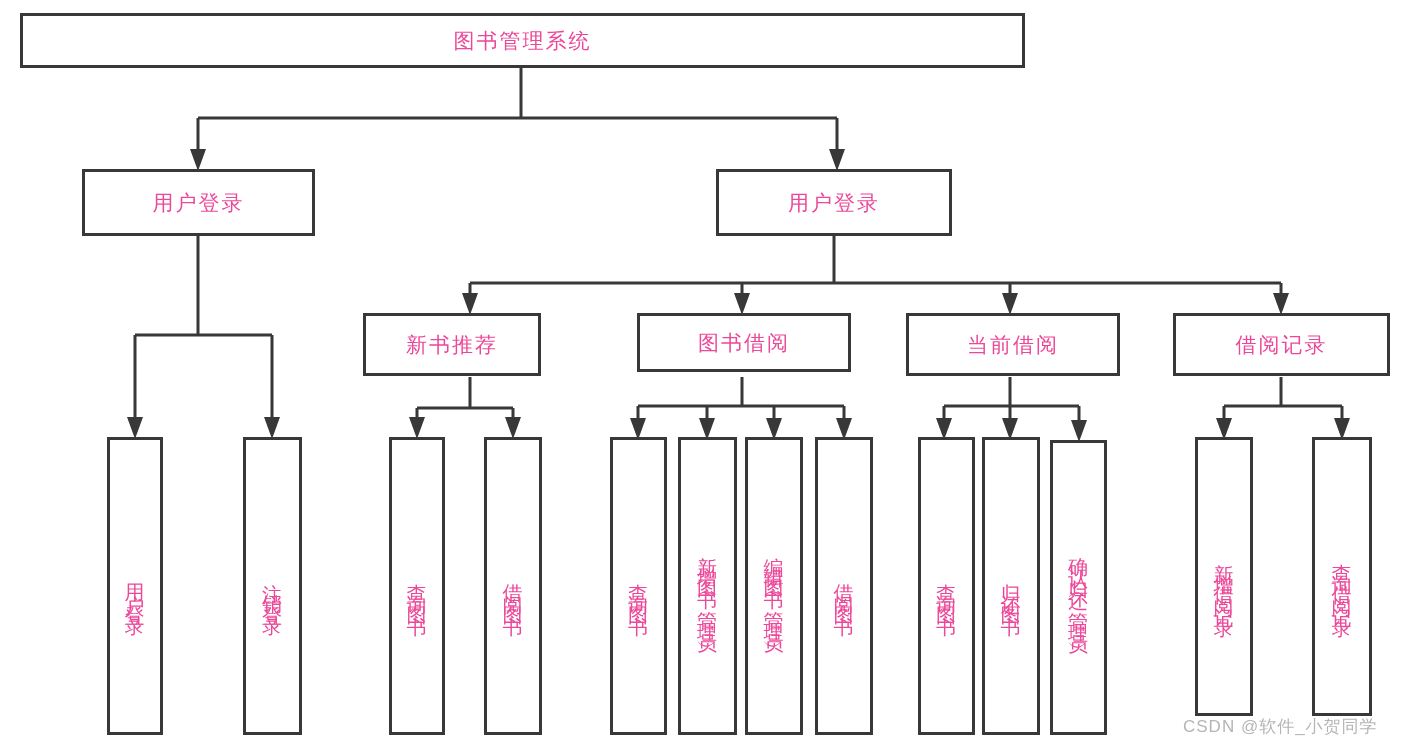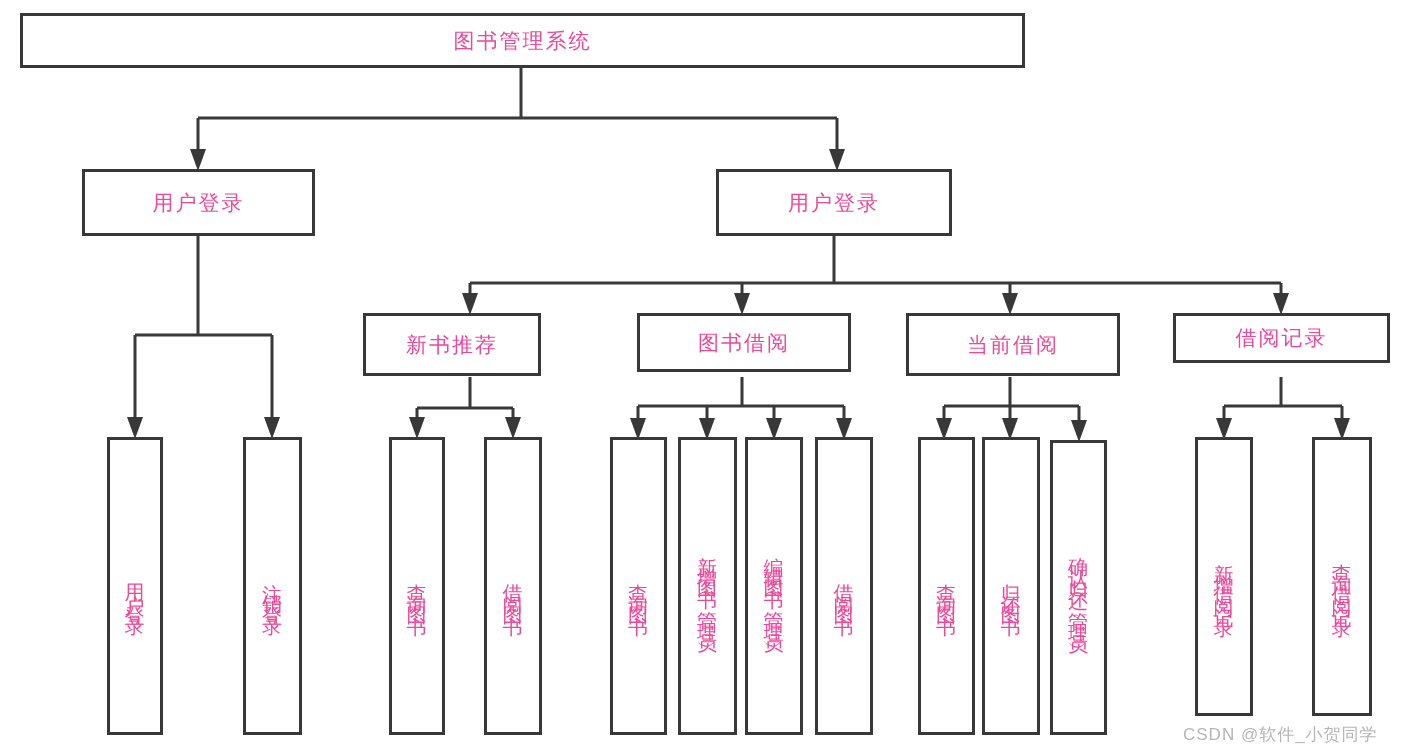--- a/index.html
+++ b/index.html
@@ -47,21 +47,21 @@
 
   
   .n-root        { left: 20px;   top: 13px;  width: 1005px; height: 55px; }
   
   .n-user-login  { left: 82px;   top: 169px; width: 233px;  height: 67px; }
   .n-book-mgmt   { left: 716px;  top: 169px; width: 236px;  height: 67px; }
   
   .n-new-book    { left: 363px;  top: 313px; width: 178px;  height: 63px; }
   .n-borrowing   { left: 637px;  top: 313px; width: 214px;  height: 59px; }
   .n-current     { left: 906px;  top: 313px; width: 214px;  height: 63px; }
-  .n-record      { left: 1173px; top: 313px; width: 217px;  height: 50px; }
+  .n-record      { left: 1173px; top: 313px; width: 217px;  height: 63px; }
   
   .l-user-login  { left: 107px;  top: 437px; width: 56px; height: 298px; }
   .l-logout      { left: 243px;  top: 437px; width: 59px; height: 298px; }
   .l-rec-query   { left: 389px;  top: 437px; width: 56px; height: 298px; }
   .l-rec-borrow  { left: 484px;  top: 437px; width: 58px; height: 298px; }
   .l-bb-query    { left: 610px;  top: 437px; width: 57px; height: 298px; }
   .l-bb-add      { left: 678px;  top: 437px; width: 59px; height: 298px; }
   .l-bb-edit     { left: 745px;  top: 437px; width: 58px; height: 298px; }
   .l-bb-borrow   { left: 815px;  top: 437px; width: 58px; height: 298px; }
   .l-cb-query    { left: 918px;  top: 437px; width: 57px; height: 298px; }
@@ -71,21 +71,20 @@
   .l-br-query    { left: 1312px; top: 437px; width: 60px; height: 279px; }
 
   .watermark {
     position: absolute;
     left: 1183px;
     top: 715px;
     font-size: 17px;
     letter-spacing: 1px;
     color: #b5b5b5;
     white-space: nowrap;
-    margin-top: 8px;
   }
 </style>
 </head>
 <body>
 
 <div class="stage">
 
   <svg class="wires" width="1405" height="747" viewBox="0 0 1405 747" xmlns="http://www.w3.org/2000/svg">
     <g stroke="#383838" stroke-width="3" fill="none">
 

